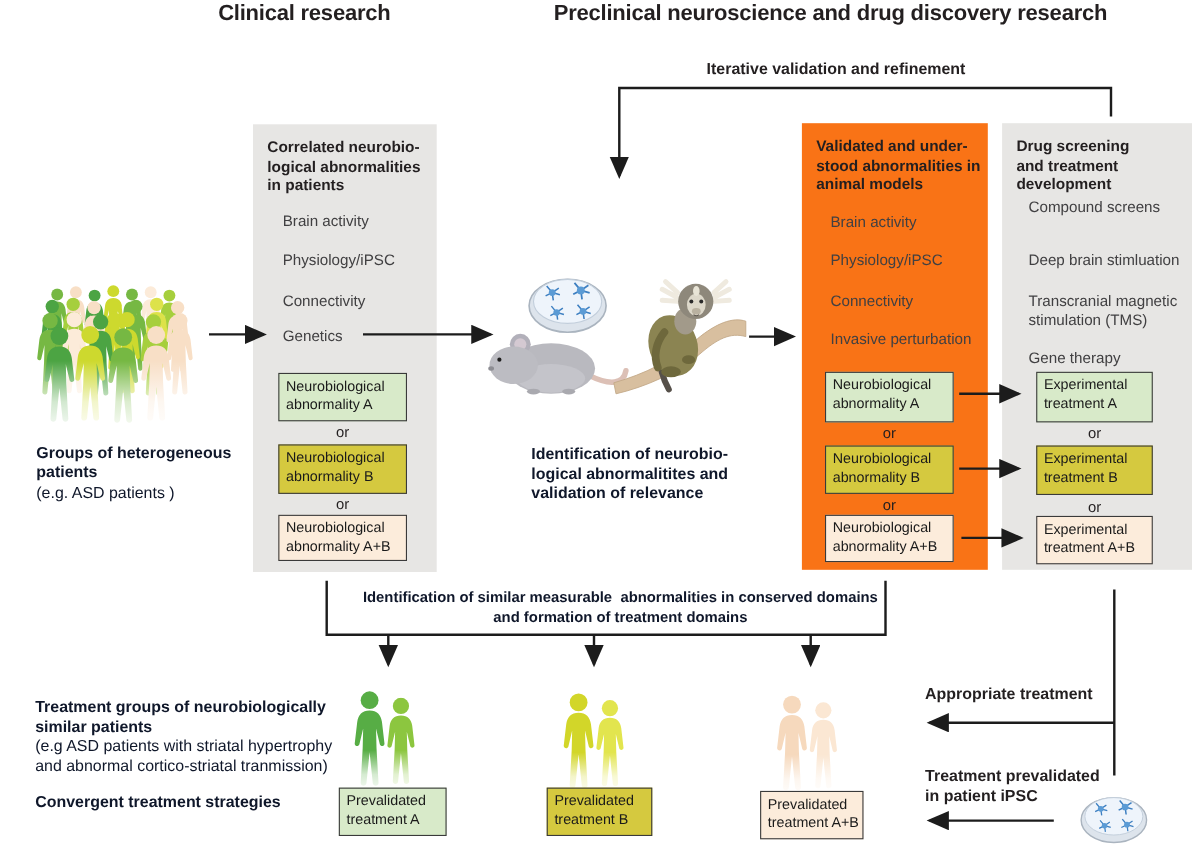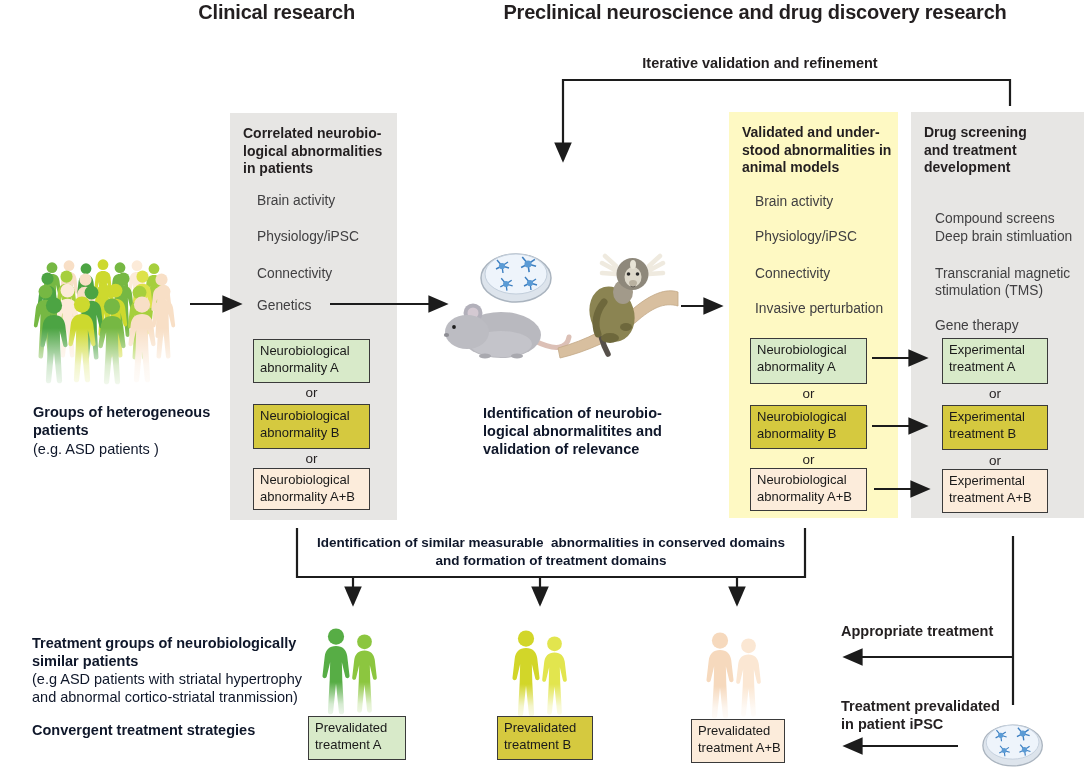--- a/index.html
+++ b/index.html
@@ -56,21 +56,21 @@
     <div class="box" style="left: 23px; top: 226px; width: 117px; height: 44px; background-color: rgb(216, 234, 201); border-color: rgb(58, 58, 58);">Neurobiological
 abnormality A</div>
     <div class="or" style="left:23px;top:272px;width:117px;">or</div>
     <div class="box" style="left: 23px; top: 291px; width: 117px; height: 45px; background-color: rgb(213, 201, 63); border-color: rgb(58, 58, 58);">Neurobiological
 abnormality B</div>
     <div class="or" style="left:23px;top:338px;width:117px;">or</div>
     <div class="box" style="left: 23px; top: 355px; width: 117px; height: 42px; background-color: rgb(252, 236, 219); border-color: rgb(58, 58, 58);">Neurobiological
 abnormality A+B</div>
   </section>
 
-  <section class="panel" style="left: 729px; top: 112px; width: 169px; height: 406px; background-color: #fef9c3;">
+  <section class="panel" style="left: 729px; top: 112px; width: 169px; height: 406px; background-color: #f97316;">
     <div class="panel-title">Validated and under-
 stood abnormalities in
 animal models</div>
     <div class="pitem" style="left:26px;top:81px;">Brain activity</div>
     <div class="pitem" style="left:26px;top:116px;">Physiology/iPSC</div>
     <div class="pitem" style="left:26px;top:153px;">Connectivity</div>
     <div class="pitem" style="left:26px;top:188px;">Invasive perturbation</div>
     <div class="box" style="left: 21px; top: 226px; width: 117px; height: 46px; background-color: rgb(216, 234, 201); border-color: rgb(58, 58, 58);">Neurobiological
 abnormality A</div>
     <div class="or" style="left:21px;top:274px;width:117px;">or</div>
@@ -78,21 +78,21 @@
 abnormality B</div>
     <div class="or" style="left:21px;top:340px;width:117px;">or</div>
     <div class="box" style="left: 21px; top: 356px; width: 117px; height: 43px; background-color: rgb(252, 236, 219); border-color: rgb(58, 58, 58);">Neurobiological
 abnormality A+B</div>
   </section>
 
   <section class="panel" style="left: 911px; top: 112px; width: 173px; height: 406px; background-color: rgb(231, 230, 228);">
     <div class="panel-title">Drug screening
 and treatment
 development</div>
-    <div class="pitem" style="left:24px;top:98px;">Compound screens</div>
+    <div class="pitem" style="left:24px;top:68px;">Compound screens</div>
     <div class="pitem" style="left:24px;top:116px;">Deep brain stimluation</div>
     <div class="pitem" style="left:24px;top:153px;">Transcranial magnetic
 stimulation (TMS)</div>
     <div class="pitem" style="left:24px;top:205px;">Gene therapy</div>
     <div class="box" style="left: 31px; top: 226px; width: 106px; height: 46px; background-color: rgb(216, 234, 201); border-color: rgb(58, 58, 58);">Experimental
 treatment A</div>
     <div class="or" style="left:31px;top:274px;width:106px;">or</div>
     <div class="box" style="left: 31px; top: 293px; width: 106px; height: 45px; background-color: rgb(213, 201, 63); border-color: rgb(58, 58, 58);">Experimental
 treatment B</div>
     <div class="or" style="left:31px;top:341px;width:106px;">or</div>
@@ -220,21 +220,21 @@
   <div class="flowlab center" style="left:615px;top:54px;width:290px;">Iterative validation and refinement</div>
 
   <div class="cap bold" style="left:33px;top:403px;">Groups of heterogeneous
 patients</div>
   <div class="cap" style="left:33px;top:440px;">(e.g. ASD patients )</div>
 
   <div class="cap bold" style="left:483px;top:404px;">Identification of neurobio-
 logical abnormalitites and
 validation of relevance</div>
 
-  <div class="cap bold center pre" style="left:300px;top:534px;width:502px;font-size:13.5px;">Identification of similar measurable  abnormalities in conserved domains
+  <div class="cap bold center pre" style="left:313px;top:534px;width:502px;font-size:13.5px;">Identification of similar measurable  abnormalities in conserved domains
 and formation of treatment domains</div>
 
   <div class="cap bold" style="left:32px;top:634px;">Treatment groups of neurobiologically
 similar patients</div>
   <div class="cap" style="left:32px;top:670px;">(e.g ASD patients with striatal hypertrophy
 and abnormal cortico-striatal tranmission)</div>
   <div class="cap bold" style="left:32px;top:721px;">Convergent treatment strategies</div>
 
   <div class="box" style="left: 308px; top: 716px; width: 98px; height: 44px; background-color: rgb(216, 234, 201); border-color: rgb(58, 58, 58);">Prevalidated
 treatment A</div>

